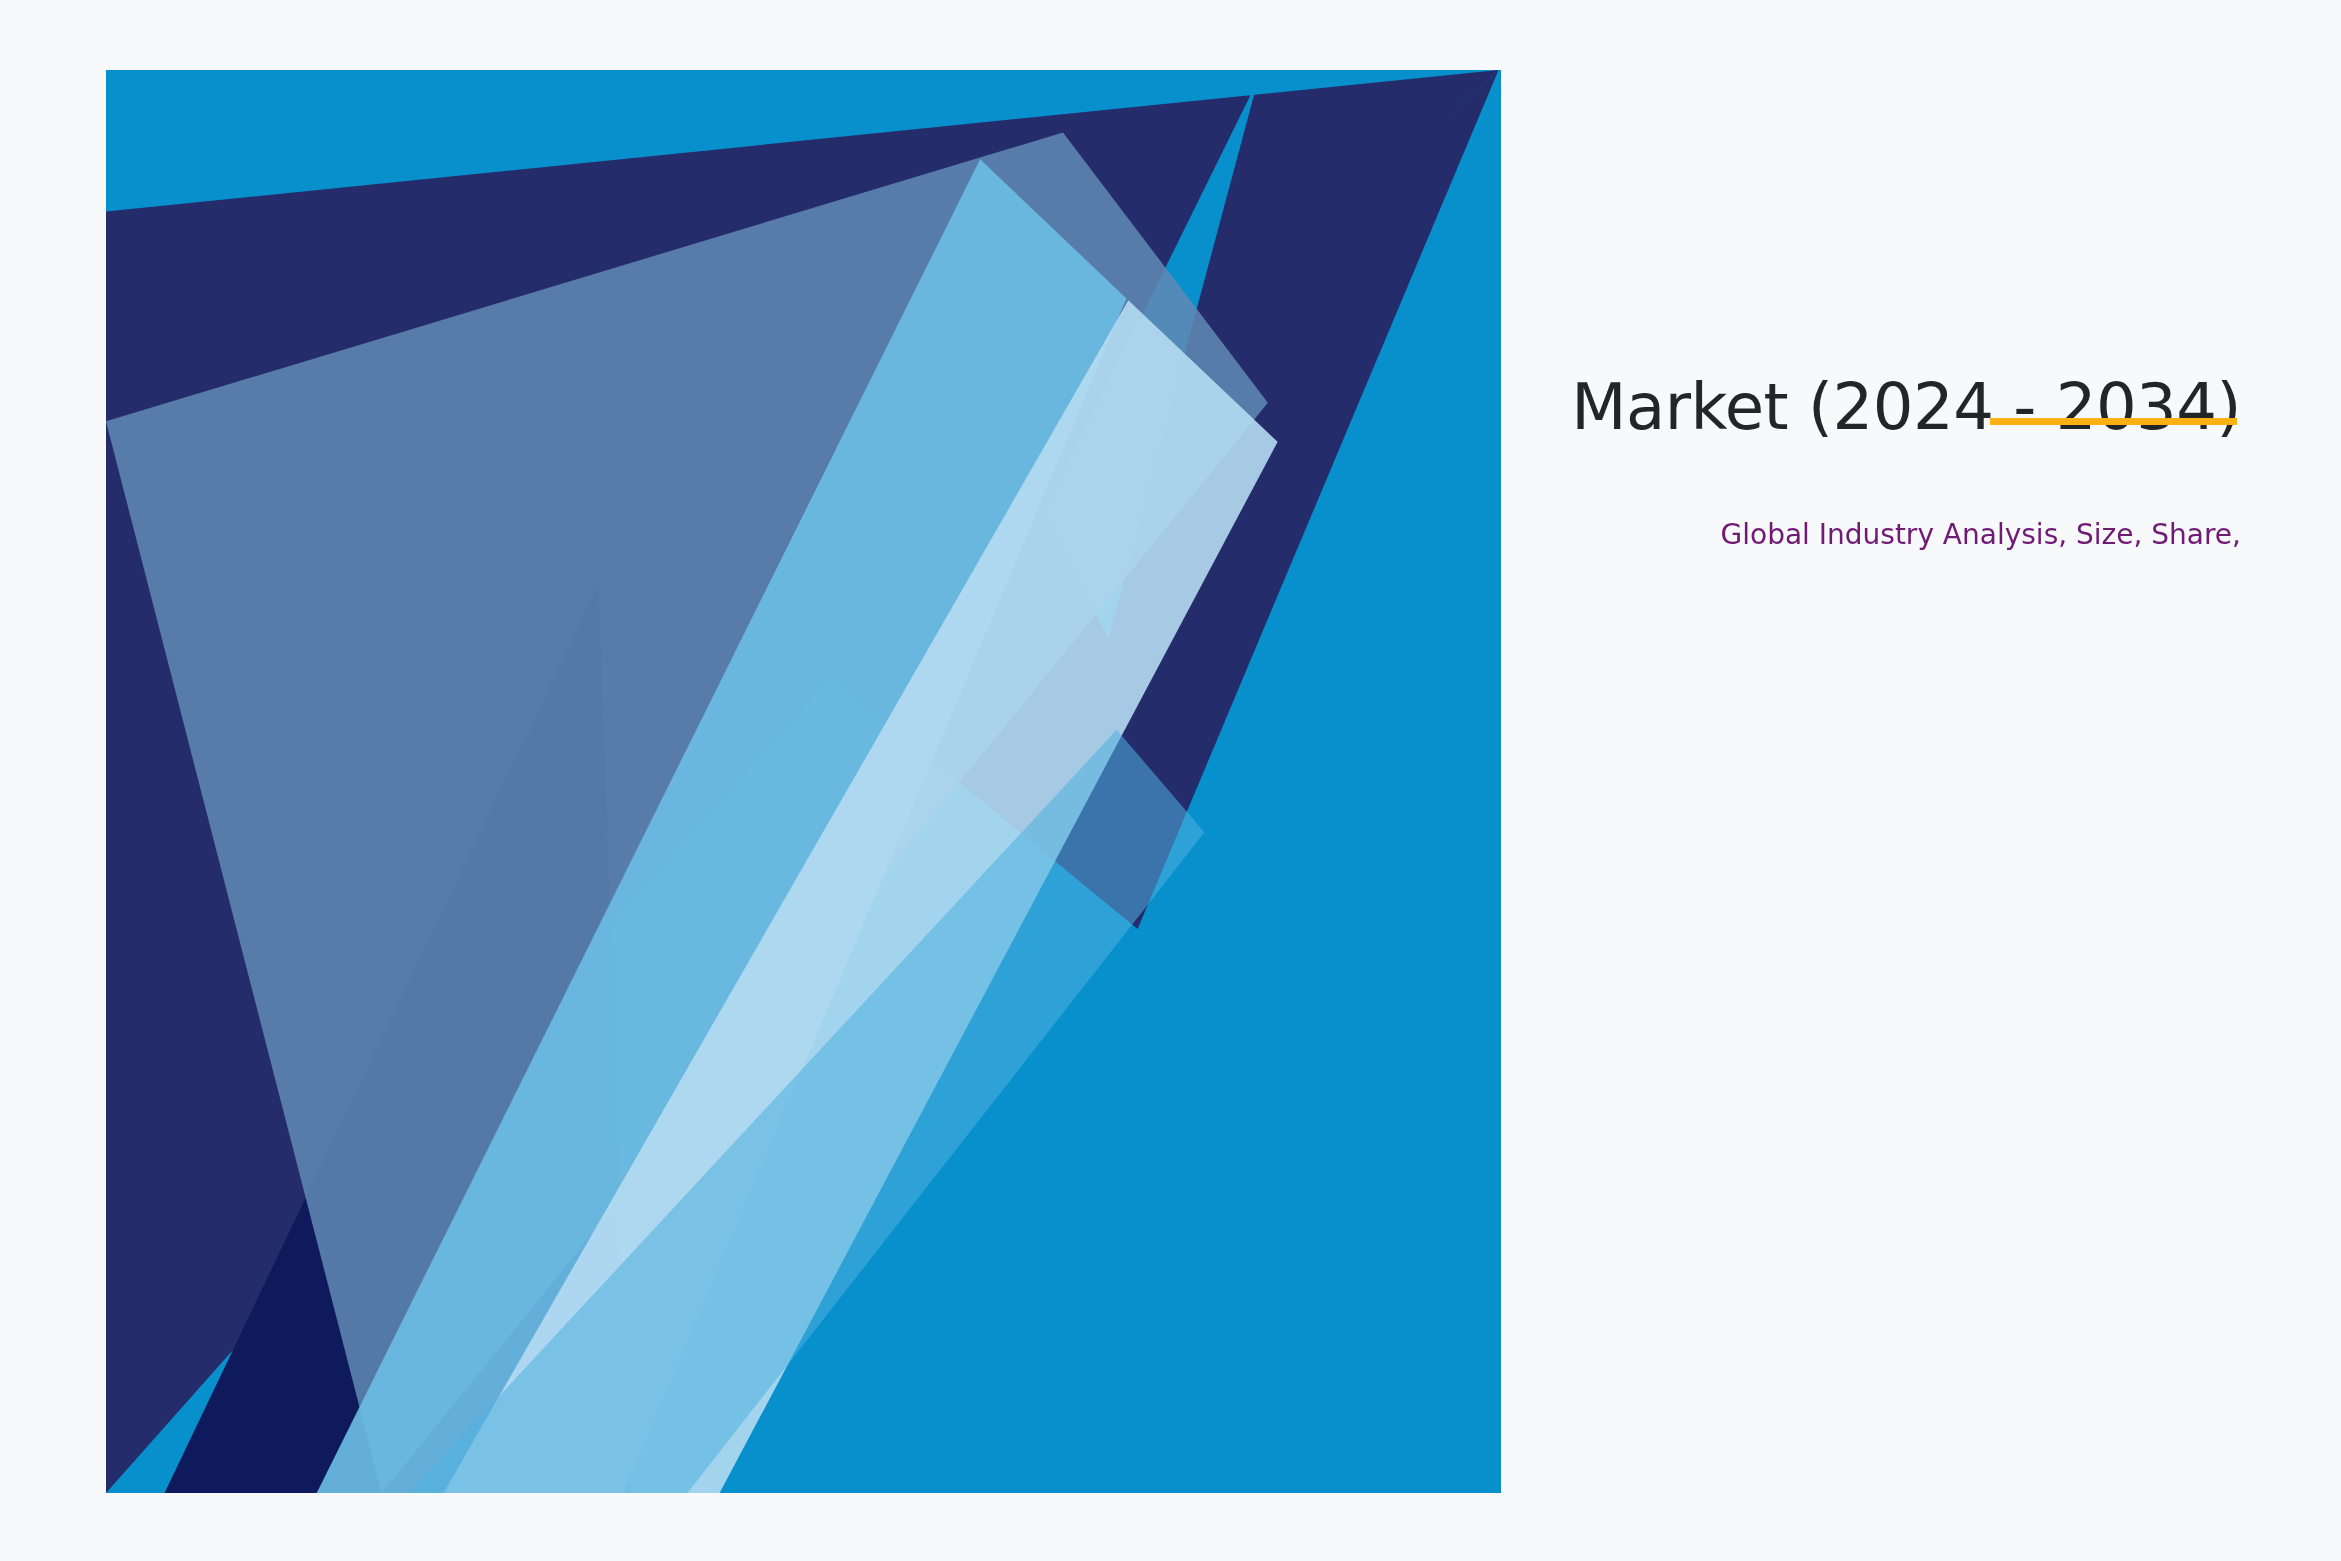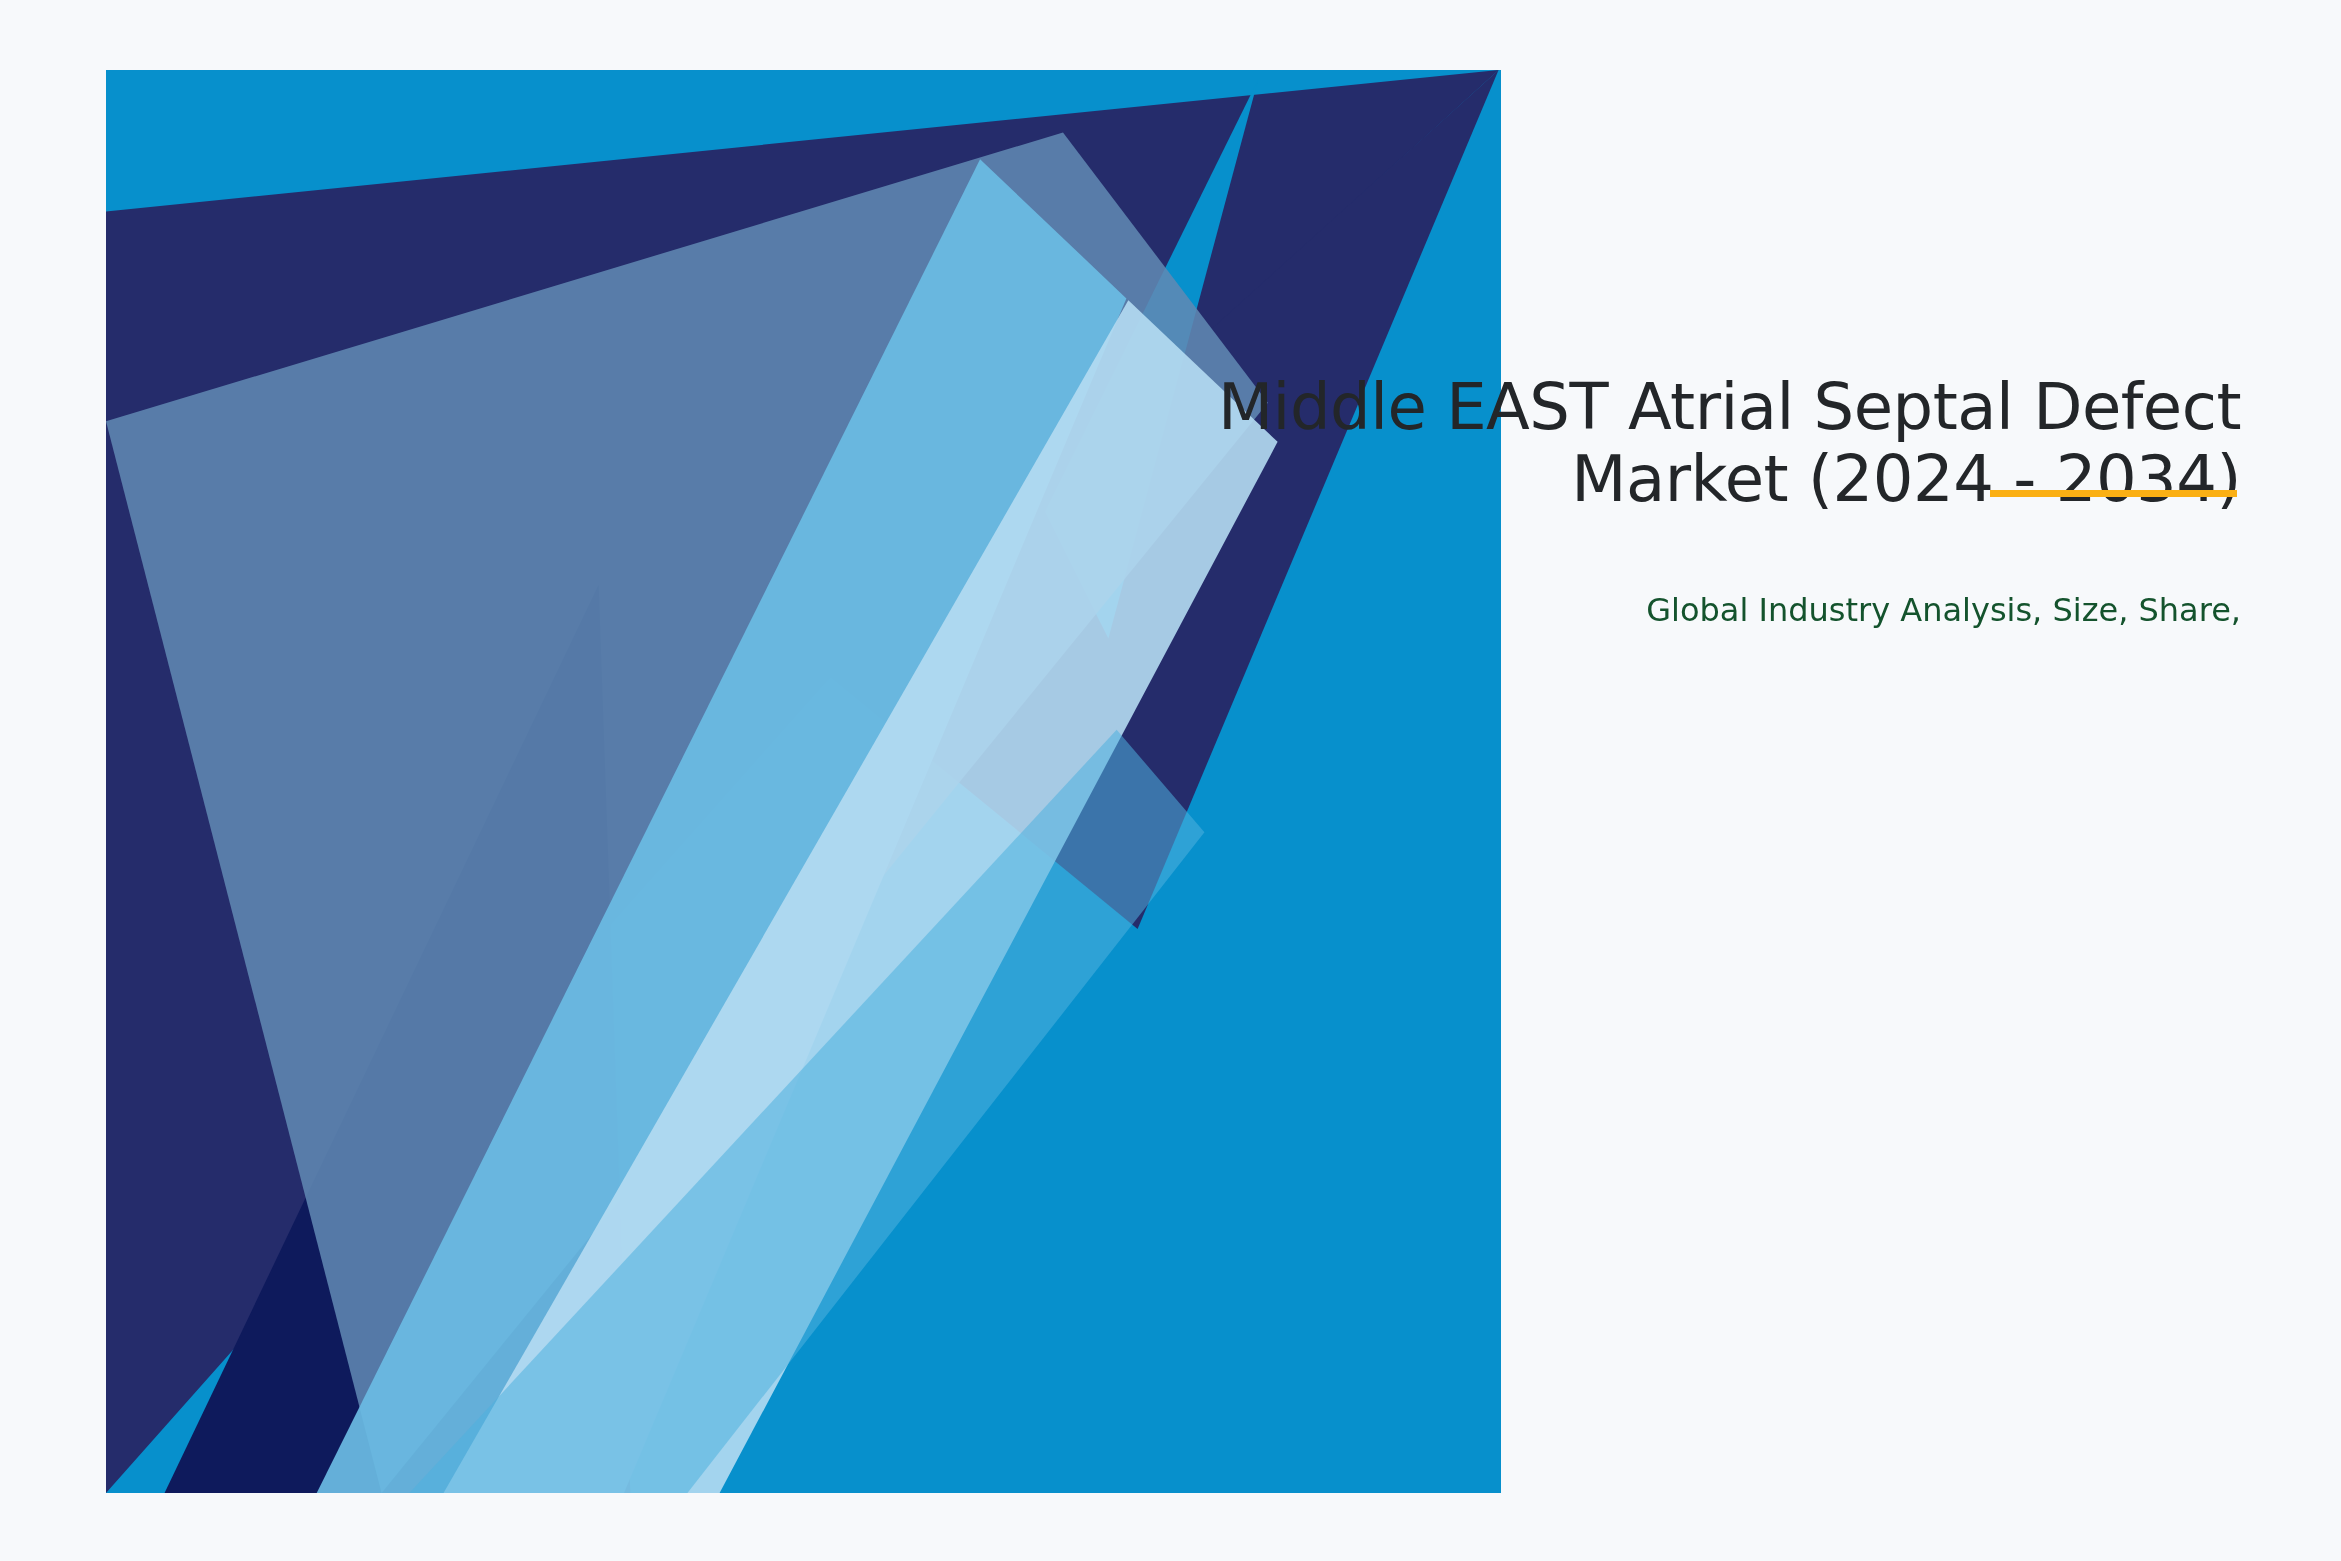--- a/index.html
+++ b/index.html
@@ -66,24 +66,24 @@
     right: 3.9px;
     bottom: 18.5px;
     width: 247px;
     height: 7.3px;
     background: #fbb014;
   }
 
   #subtitle {
     margin-top: 73px;
     font-family: "DejaVu Sans", sans-serif;
-    font-size: 32px;
+    font-size: 28px;
     line-height: 1.33;
     font-weight: 400;
-    color: #14532d;
+    color: #701a75;
     text-align: right;
   }
   #subtitle .sub-line { display: block; white-space: nowrap; }
 </style>
 </head>
 <body>
 
 <div id="cover">
 
   <div id="artwork">
@@ -104,21 +104,20 @@
 
       <polygon points="2096,472 2402,762 1258,2916 692,2916" fill="#b5dcf2" opacity="0.9"></polygon>
 
       <polygon points="2072,1352 2252,1562 1192,2916 622,2916" fill="#4eb0de" opacity="0.55"></polygon>
     </svg>
   </div>
 
   <div id="text-block">
 
     <div id="title-wrap">
-      <span class="title-line">Middle EAST Atrial Septal Defect</span>
       <span class="title-line">Market (2024 - 2034)</span>
       <span id="title-accent"></span>
     </div>
 
     <div id="subtitle">
       <span class="sub-line">Global Industry Analysis, Size, Share,</span>
     </div>
 
   </div>
 

